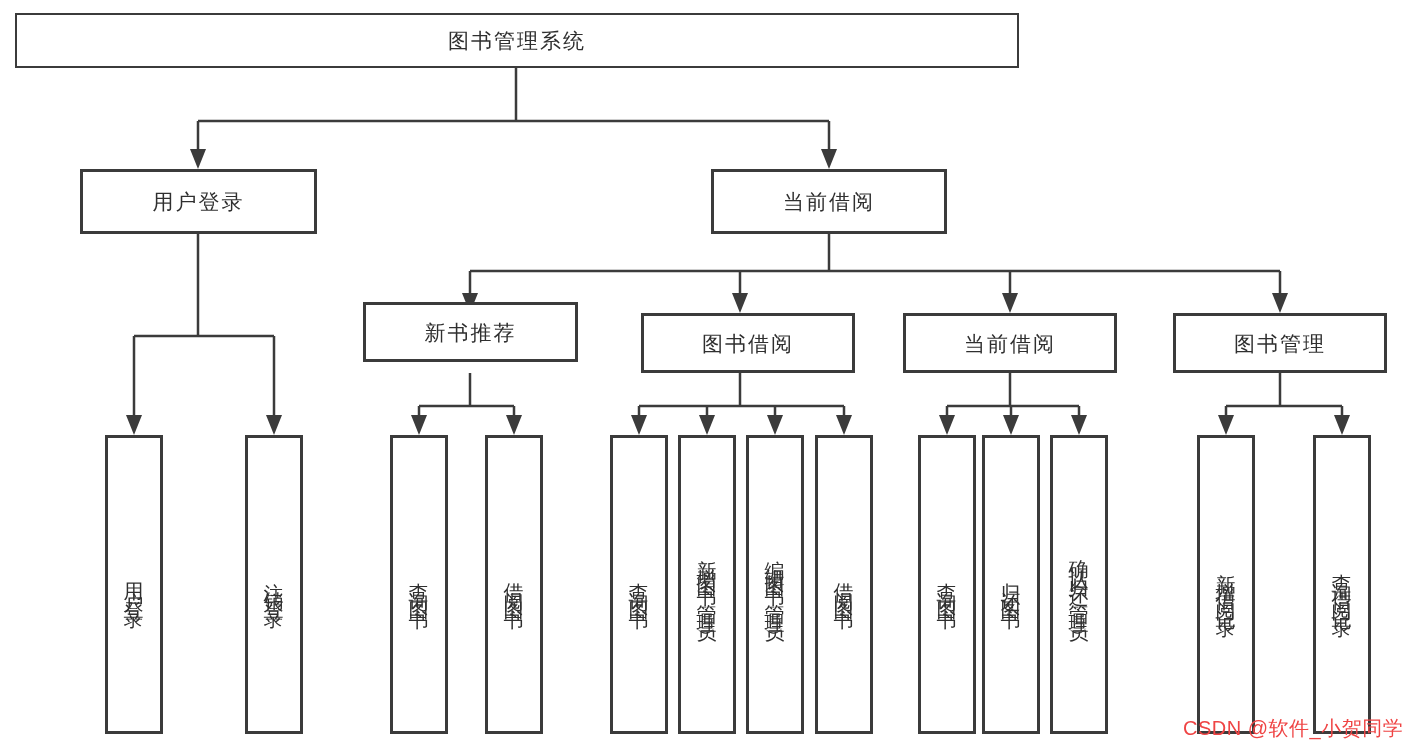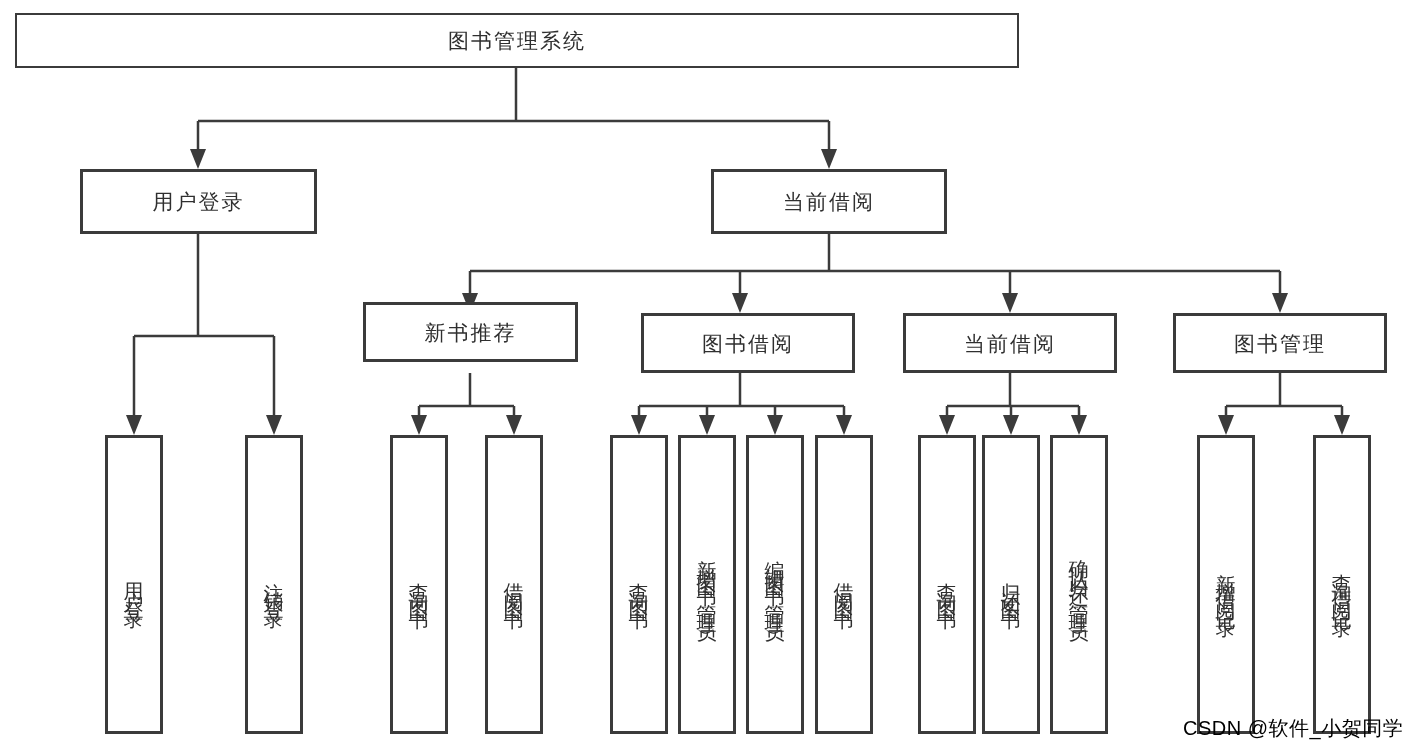--- a/index.html
+++ b/index.html
@@ -38,21 +38,21 @@
     letter-spacing: 9px;
     padding: 8px 0;
     overflow: hidden;
   }
   .watermark {
     position: absolute;
     left: 1183px;
     top: 715px;
     width: 222px;
     font-size: 20px;
-    color: #000000;
+    color: #ef4444;
     letter-spacing: 0.5px;
     white-space: nowrap;
     z-index: 10;
   }
 </style>
 </head>
 <body>
 
 <div class="stage">
 

